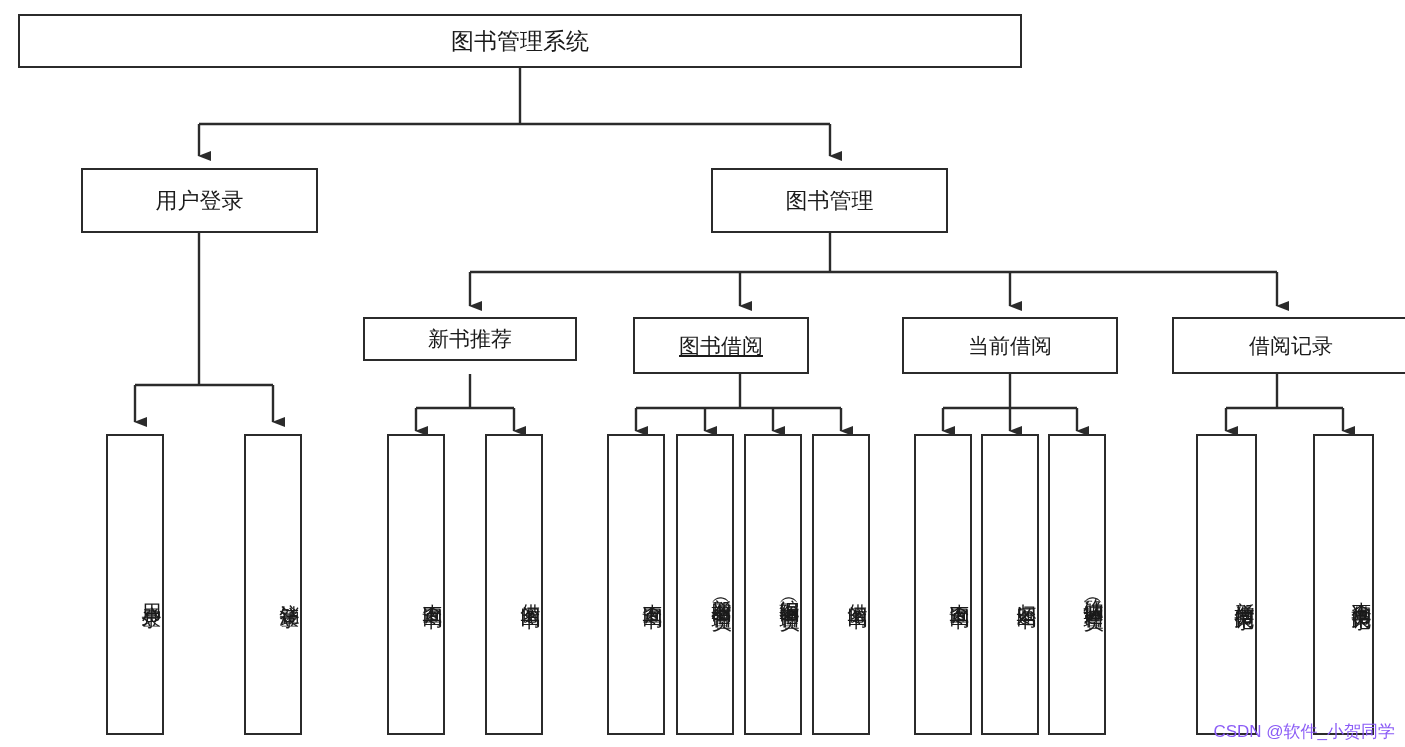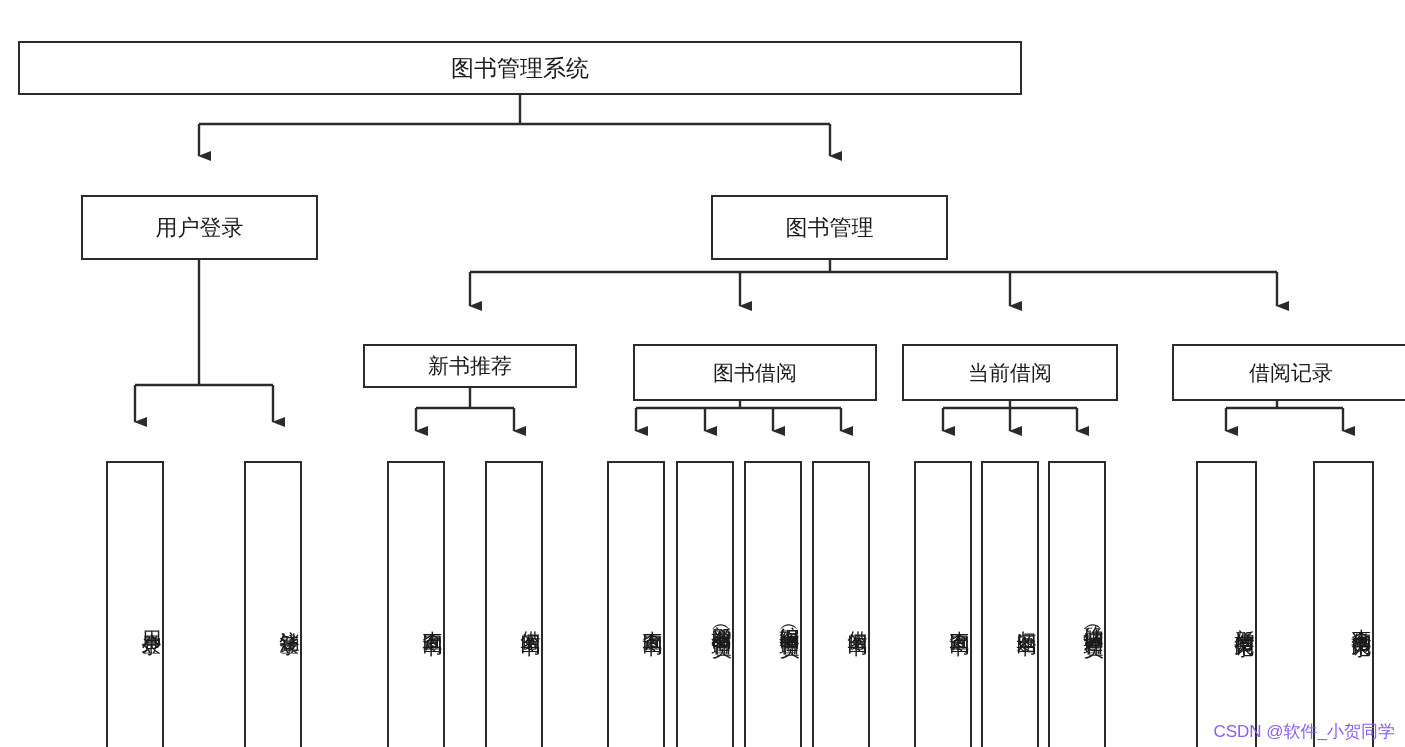--- a/index.html
+++ b/index.html
@@ -19,21 +19,20 @@
   }
   .node {
     position: absolute;
     box-sizing: border-box;
     border: 2px solid #2b2b2b;
     background: #ffffff;
     display: flex;
     align-items: center;
     justify-content: center;
     color: #1a1a1a;
-    margin-top: 27px;
   }
   .node.root {
     font-size: 23px;
   }
   .node.level2 {
     font-size: 22px;
   }
   .node.level3 {
     font-size: 21px;
   }
@@ -137,21 +136,21 @@
   <div class="node level2" style="left:81px; top:168px; width:237px; height:65px;">
     <span>用户登录</span>
   </div>
   <div class="node level2" style="left:711px; top:168px; width:237px; height:65px;">
     <span>图书管理</span>
   </div>
 
   <div class="node level3" style="left:363px; top:317px; width:214px; height:44px;">
     <span>新书推荐</span>
   </div>
-  <div class="node level3" style="left:633px; top:317px; width:244px; height:57px;">
+  <div class="node level3" style="left:633px; top:317px; width:176px; height:57px;text-decoration:underline;">
     <span>图书借阅</span>
   </div>
   <div class="node level3" style="left:902px; top:317px; width:216px; height:57px;text-align:center;">
     <span>当前借阅</span>
   </div>
   <div class="node level3" style="left:1172px; top:317px; width:238px; height:57px;">
     <span>借阅记录</span>
   </div>
 
   <div class="node leaf" style="left:106px; top:434px; width:58px; height:301px;">

